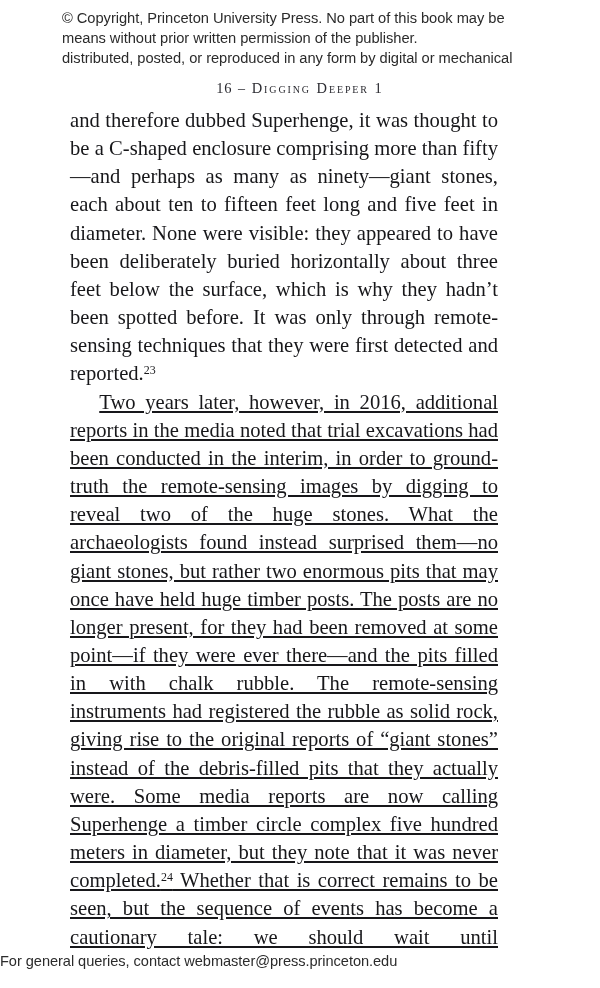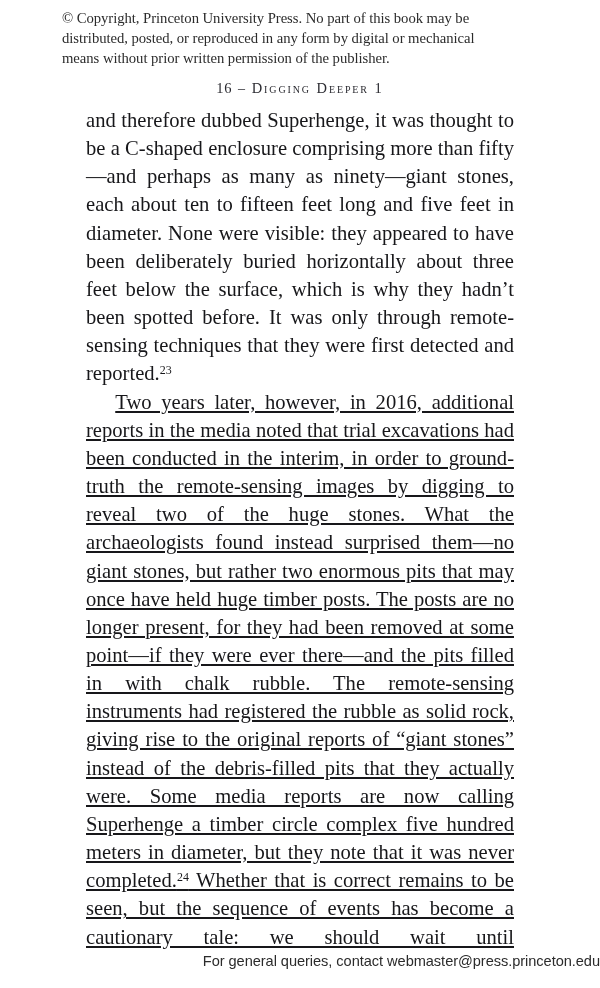--- a/index.html
+++ b/index.html
@@ -15,21 +15,21 @@
     position: relative;
     overflow: hidden;
   }
 
   
   .copyright {
     position: absolute;
     left: 62px;
     top: 8px;
     width: 482px;
-    font-family: Liberation Serif, serif;
+    font-family: Liberation Sans, sans-serif;
     font-size: 14.7px;
     line-height: 20.2px;
     color: #2b2b2b;
     text-align: left;
     letter-spacing: -0.05px;
   }
 
   
   .running-head {
     position: absolute;
@@ -52,21 +52,21 @@
   }
   .running-head .rh-title {
     letter-spacing: 1.9px;
     font-size: 14.5px;
     margin-top: 14px;
   }
 
   
   .body-text {
     position: absolute;
-    left: 86px;
+    left: 70px;
     top: 106px;
     width: 428px;
     font-size: 20.6px;
     line-height: 28.15px;
     text-align: justify;
     text-justify: inter-word;
     color: #17171a;
     -webkit-hyphens: none;
     hyphens: none;
   }
@@ -86,34 +86,34 @@
     vertical-align: 0.52em;
     line-height: 0;
   }
 
   
   .footer {
     position: absolute;
     left: 0;
     top: 953px;
     width: 600px;
-    text-align: right;
+    text-align: left;
     font-family: "Liberation Sans", sans-serif;
     font-size: 14.6px;
     color: #2b2b2b;
     letter-spacing: -0.05px;
   }
 </style>
 </head>
 <body>
 
 <div class="copyright">
   <div>© Copyright, Princeton University Press. No part of this book may be</div>
+  <div>means without prior written permission of the publisher.</div>
   <div>distributed, posted, or reproduced in any form by digital or mechanical</div>
-  <div>means without prior written permission of the publisher.</div>
 </div>
 
 <div class="running-head">
   <span class="rh-folio">16</span><span class="rh-sep">–</span><span class="rh-title">Digging Deeper 1</span>
 </div>
 
 <div class="body-text">
   <p><span>and therefore dubbed Superhenge, it was thought to be a C-shaped enclosure comprising more than fifty—and perhaps as many as ninety—giant stones, each about ten to fifteen feet long and five feet in diameter. None were visible: they appeared to have been deliberately buried horizontally about three feet below the surface, which is why they hadn’t been spotted before. It was only through remote-sensing techniques that they were first detected and reported.</span><sup>23</sup></p>
   <p class="indent"><span>Two years later, however, in 2016, additional reports in the media noted that trial excavations had been conducted in the interim, in order to ground-truth the remote-sensing images by digging to reveal two of the huge stones. What the archaeologists found instead surprised them—no giant stones, but rather two enormous pits that may once have held huge timber posts. The posts are no longer present, for they had been removed at some point—if they were ever there—and the pits filled in with chalk rubble. The remote-sensing instruments had registered the rubble as solid rock, giving rise to the original reports of “giant stones” instead of the debris-filled pits that they actually were. Some media reports are now calling Superhenge a timber circle complex five hundred meters in diameter, but they note that it was never completed.</span><sup>24</sup><span> Whether that is correct remains to be seen, but the sequence of events has become a cautionary tale: we should wait until</span></p>
 </div>

